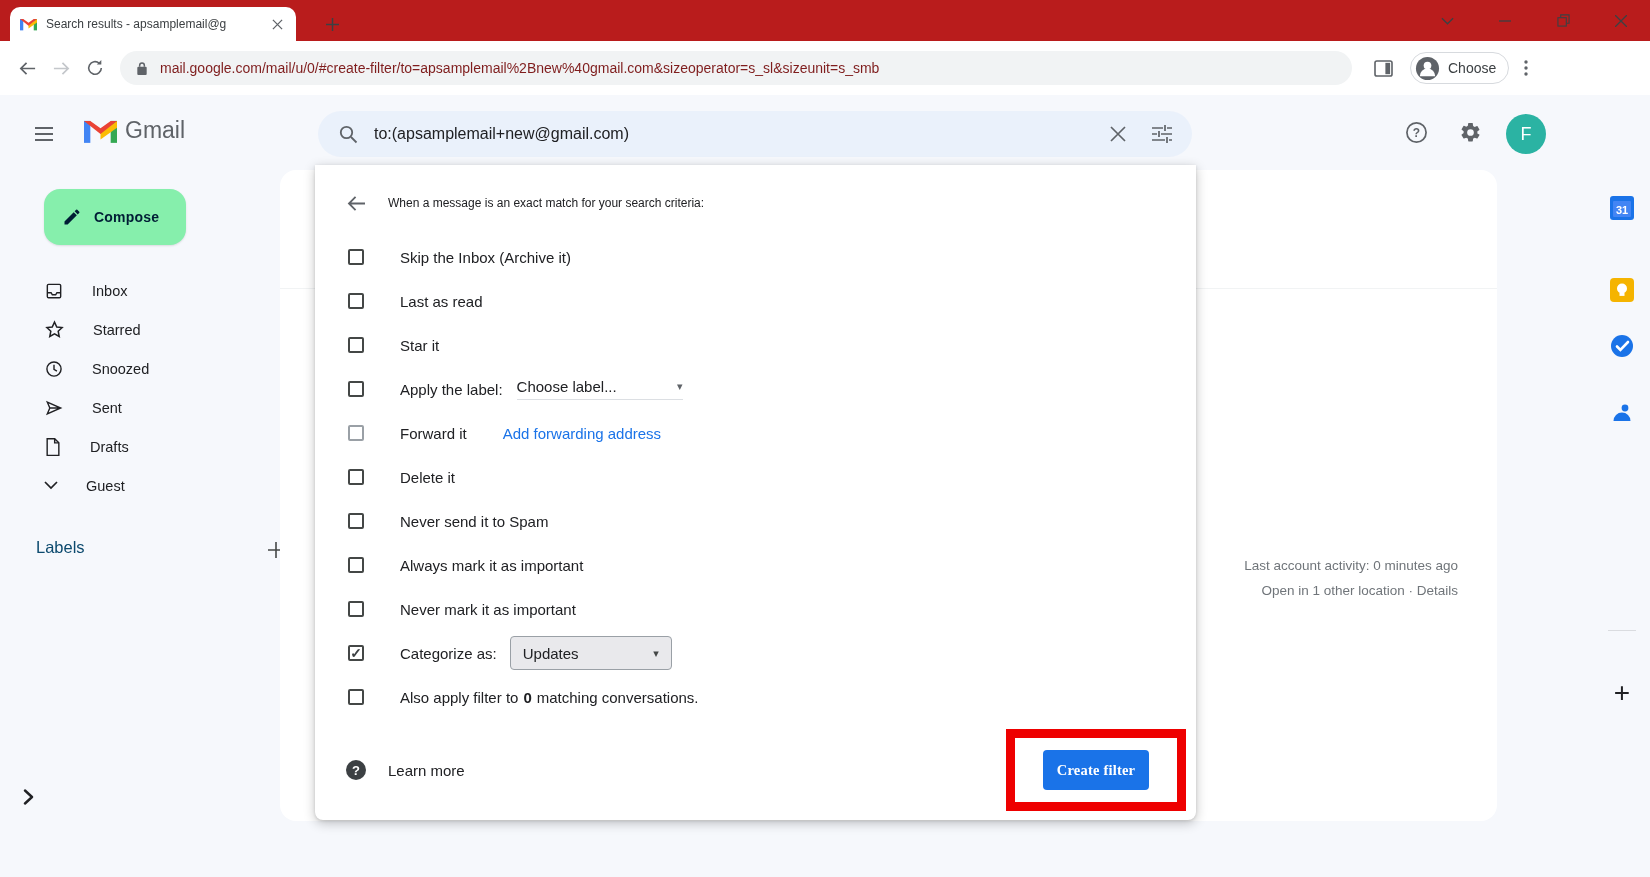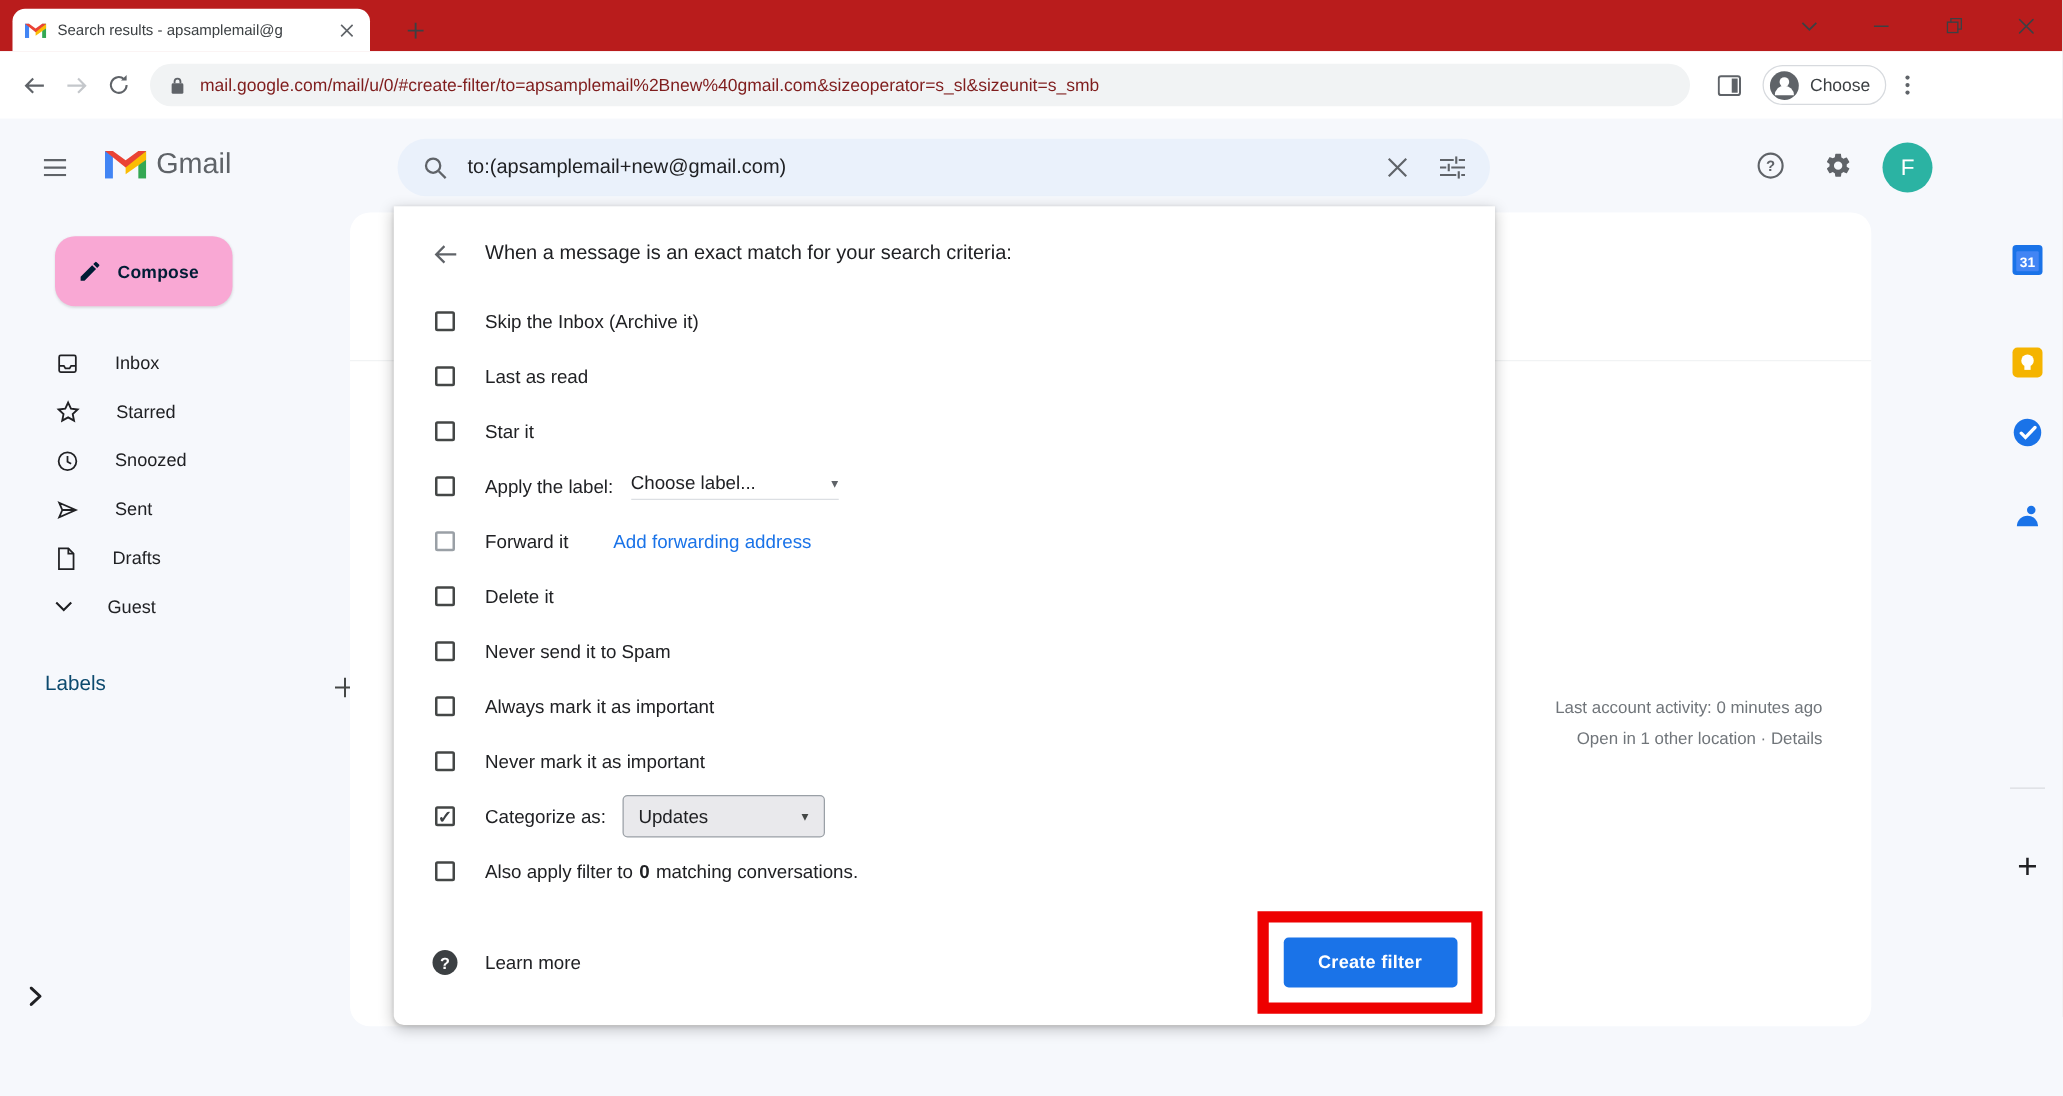--- a/index.html
+++ b/index.html
@@ -36,21 +36,21 @@
   .searchbar { position:absolute; left:318px; top:111px; width:874px; height:46px; background:#eaf1fb;
                border-radius:24px; display:flex; align-items:center; padding:0 8px; }
   .search-btn { width:44px; height:44px; display:flex; align-items:center; justify-content:center; border-radius:50%; flex:0 0 auto; }
   .search-text { flex:1; margin-left:4px; font-size:16px; color:#202124; }
   .hdr-right { position:absolute; right:104px; top:110px; display:flex; align-items:center; gap:10px; }
   .hdr-ic { width:44px; height:44px; display:flex; align-items:center; justify-content:center; border-radius:50%; }
   .avatar { position:absolute; right:104px; top:114px; width:40px; height:40px; border-radius:50%;
             background:#2bb3a3; color:#fff; font-size:18px; display:flex; align-items:center; justify-content:center; }
 
   
-  .compose { position:absolute; left:44px; top:189px; width:142px; height:56px; background:#f9a8d4; border-radius:16px;
+  .compose { position:absolute; left:44px; top:189px; width:142px; height:56px; background:#86efac; border-radius:16px;
              display:flex; align-items:center; padding:0 18px; gap:12px; box-shadow:0 1px 2px rgba(60,64,67,.15); }
   .compose span { font-size:14px; font-weight:700; color:#001d35; letter-spacing:.2px; }
   .side-nav { position:absolute; left:12px; top:271px; width:245px; }
   .side-item { height:39px; display:flex; align-items:center; padding-left:32px; gap:28px; border-radius:0 20px 20px 0; }
   .side-item span { font-size:14.5px; color:#202124; }
   .labels-row { position:absolute; left:36px; top:538px; width:250px; display:flex; align-items:center; }
   .labels-row .lh { font-size:16.5px; color:#0c4a6e; }
   .labels-plus { position:absolute; left:224px; top:-4px; width:32px; height:32px; display:flex; align-items:center; justify-content:center; }
 
   
@@ -64,44 +64,44 @@
            display:flex; align-items:center; justify-content:center; border-radius:50%; }
   .rp-divider { position:absolute; left:14px; top:458px; width:28px; height:1px; background:#dadce0; }
   .rp-plus { top:501px; font-size:28px; color:#202124; font-weight:400; }
   .rp-chevron { position:absolute; left:10px; top:779px; width:36px; height:36px; display:flex; align-items:center; justify-content:center; }
 
   
   .dialog { position:absolute; left:315px; top:165px; width:881px; height:655px; background:#ffffff;
             border-radius:0 0 8px 8px; box-shadow:0 3px 12px rgba(0,0,0,.24), 0 1px 3px rgba(0,0,0,.12); }
   .d-head { position:absolute; left:0; top:20px; width:100%; height:36px; display:flex; align-items:center; }
   .d-back { width:40px; height:36px; margin-left:21px; display:flex; align-items:center; justify-content:center; }
-  .d-title { margin-left:12px; font-size:16px; color:#202124; }
+  .d-title { margin-left:12px; font-size:12px; color:#202124; }
   .d-rows { position:absolute; left:0; top:70px; width:100%; }
   .drow { height:44px; display:flex; align-items:center; padding-left:33px; }
   .cb { width:16px; height:16px; border:2px solid #444746; border-radius:2px; background:#fff; flex:0 0 auto;
         display:flex; align-items:center; justify-content:center; font-size:14px; font-weight:700; color:#3c4043; }
   .cb.checked::before { content:"✓"; line-height:1; }
   .cb-muted { border-color:#9aa0a6; }
-  .dlabel { margin-left:24px; font-size:15px; color:#202124; }
+  .dlabel { margin-left:36px; font-size:15px; color:#202124; }
   .choose { margin-left:14px; width:166px; display:inline-flex; align-items:center; justify-content:space-between;
             border-bottom:1px solid #dcdfe3; padding-bottom:4px; font-size:15px; color:#202124; }
   .choose .caret { color:#5f6368; font-size:11px; }
   .fwd-link { margin-left:36px; font-size:15px; color:#1a73e8; }
   .gsel { margin-left:13px; width:162px; height:34px; background:#e9e9ec; border:1px solid #9aa0a6; border-radius:4px;
           display:inline-flex; align-items:center; justify-content:space-between; padding:0 12px; font-size:15px; color:#202124; }
   .gsel .caret { color:#444746; font-size:11px; }
   .cnt { font-weight:700; margin:0 5px; }
   .d-foot { position:absolute; left:0; top:585px; width:100%; height:40px; display:flex; align-items:center; }
   .help-dot { width:20px; height:20px; border-radius:50%; background:#3c4043; color:#fff; font-size:13px; font-weight:700;
               display:flex; align-items:center; justify-content:center; margin-left:31px; }
   .learn { margin-left:22px; font-size:15px; color:#202124; }
   .red-box { position:absolute; left:691px; top:564px; width:180px; height:82px; border:9px solid #ee0000;
              display:flex; align-items:center; justify-content:center; background:#fff; }
-  .create-btn { width:139px; height:40px; background:#1a73e8; color:#ffffff; border:none; border-radius:4px;
-                font-family:Liberation Sans, sans-serif; font-size:14.5px; font-weight:700; letter-spacing:.2px; }
+  .create-btn { width:106px; height:40px; background:#1a73e8; color:#ffffff; border:none; border-radius:4px;
+                font-family:Liberation Serif, serif; font-size:14.5px; font-weight:700; letter-spacing:.2px; }
 
   svg { display:block; }
 </style>
 </head>
 <body>
 
 <div id="screen">
 
   <div class="titlebar">
     <div class="tab">

